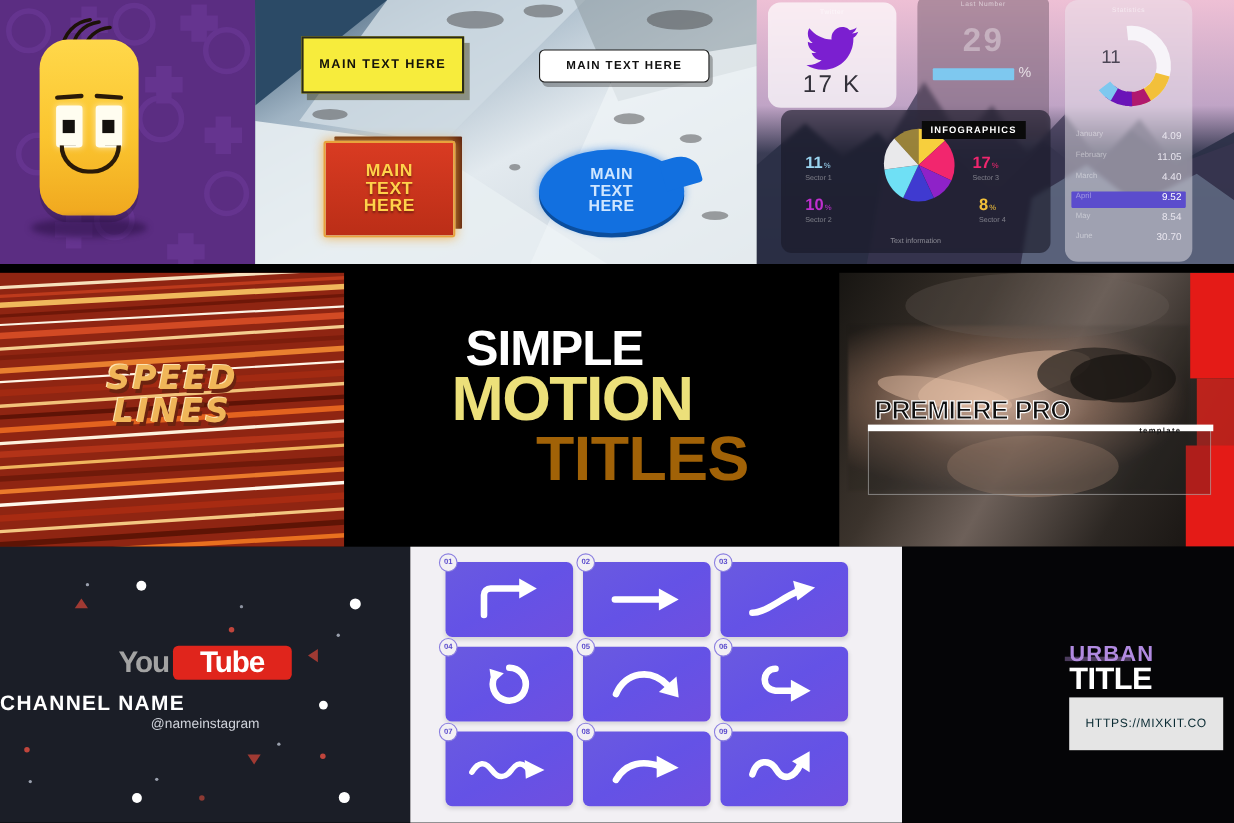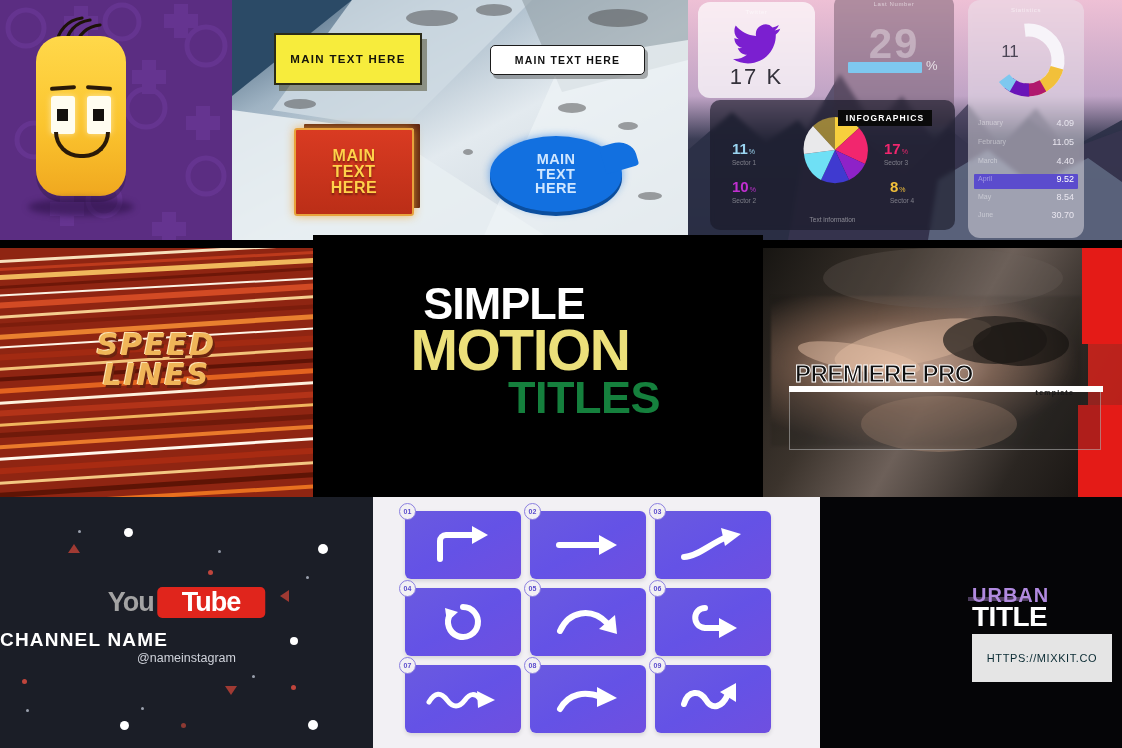--- a/index.html
+++ b/index.html
@@ -92,21 +92,21 @@
   #card-mid    { left:146px; top:-6px; width:120px; height:132px; background:rgba(90,70,85,.42); }
   #card-right  { left:280px; top:0px;  width:116px; height:238px; background:rgba(236,232,238,.48); }
   #card-bottom { left:22px;  top:100px;width:245px; height:130px; background:rgba(25,25,38,.62); border-radius:10px; }
 
   .card-label { position:absolute; width:100%; text-align:center; top:7px;
     font-size:6px; color:rgba(255,255,255,.55); letter-spacing:.6px; }
   .tw-bird { position:absolute; left:50%; top:22px; transform:translateX(-50%); }
   .tw-count { position:absolute; width:100%; text-align:center; top:62px;
     font-size:22px; color:#33313a; letter-spacing:2px; }
   .big-num { position:absolute; width:100%; text-align:center; top:26px;
-    font-size:42px; font-weight:bold; color:rgba(255,255,255,.35); letter-spacing:2px; }
+    font-size:30px; font-weight:bold; color:rgba(255,255,255,.35); letter-spacing:2px; }
   .pct-bar { position:absolute; left:14px; top:68px; width:74px; height:11px;
     background:#7ec8ef; border-radius:1px; }
   .pct-sym { position:absolute; left:92px; top:64px; font-size:13px; color:rgba(255,255,255,.75); }
   .ig-badge {
     position:absolute; left:150px; top:110px; width:94px; height:16px;
     background:#0a0a0a; display:flex; align-items:center; justify-content:center;
   }
   .ig-badge span { color:#fff; font-size:8.5px; font-weight:bold; letter-spacing:1.1px; }
 
   .donut { position:absolute; left:18px; top:18px; width:84px; height:84px; }
@@ -128,28 +128,28 @@
   
   #cell-speed { left:0; top:248px; width:313px; height:249px;
     background:#7d1f10; }
   .speed-text {
     position:absolute; left:0; right:0; top:82px; text-align:center;
     font-family:"DejaVu Sans", sans-serif; font-weight:bold; font-style:italic;
     color:#f0b558; font-size:30px; line-height:1.0; letter-spacing:2px;
     text-shadow:2px 3px 0 #6b2310, -1px -1px 0 #fde4b0;
   }
 
-  #cell-motion { left:313px; top:235px; width:450px; height:249px; background:#000; }
+  #cell-motion { left:313px; top:248px; width:450px; height:249px; background:#000; }
   .motion-wrap { position:absolute; left:0; right:0; top:48px; text-align:center;
     font-family:"Liberation Sans", sans-serif; font-weight:bold; }
   .mt1 { font-size:45px; color:#fff; letter-spacing:-1px; line-height:.92;
     transform:translateX(-34px); }
   .mt2 { font-size:57px; color:#ece07a; letter-spacing:-1.5px; line-height:.92;
     transform:translateX(-18px); }
-  .mt3 { font-size:45px; color:#15803d; letter-spacing:-.5px; line-height:.95;
+  .mt3 { font-size:57px; color:#a16207; letter-spacing:-.5px; line-height:.95;
     transform:translateX(46px); }
 
   #cell-premiere { left:763px; top:248px; width:359px; height:249px;
     background:linear-gradient(120deg,#171512 0%,#3b332c 30%,#6d6059 50%,#2b2622 75%,#120f0d 100%); }
   .pp-red1 { position:absolute; right:0; top:0; width:40px; height:96px; background:#e41b17; }
   .pp-red2 { position:absolute; right:0; top:96px; width:34px; height:64px; background:#d6231c; opacity:.85; }
   .pp-red3 { position:absolute; right:0; bottom:0; width:44px; height:92px; background:#e41b17; }
   .pp-body { position:absolute; left:8px; top:48px; width:310px; height:150px;
     background:radial-gradient(ellipse at 40% 45%, rgba(228,190,168,.85) 0%, rgba(160,120,98,.5) 38%, rgba(25,20,18,.15) 70%);
     filter:blur(1px); }

